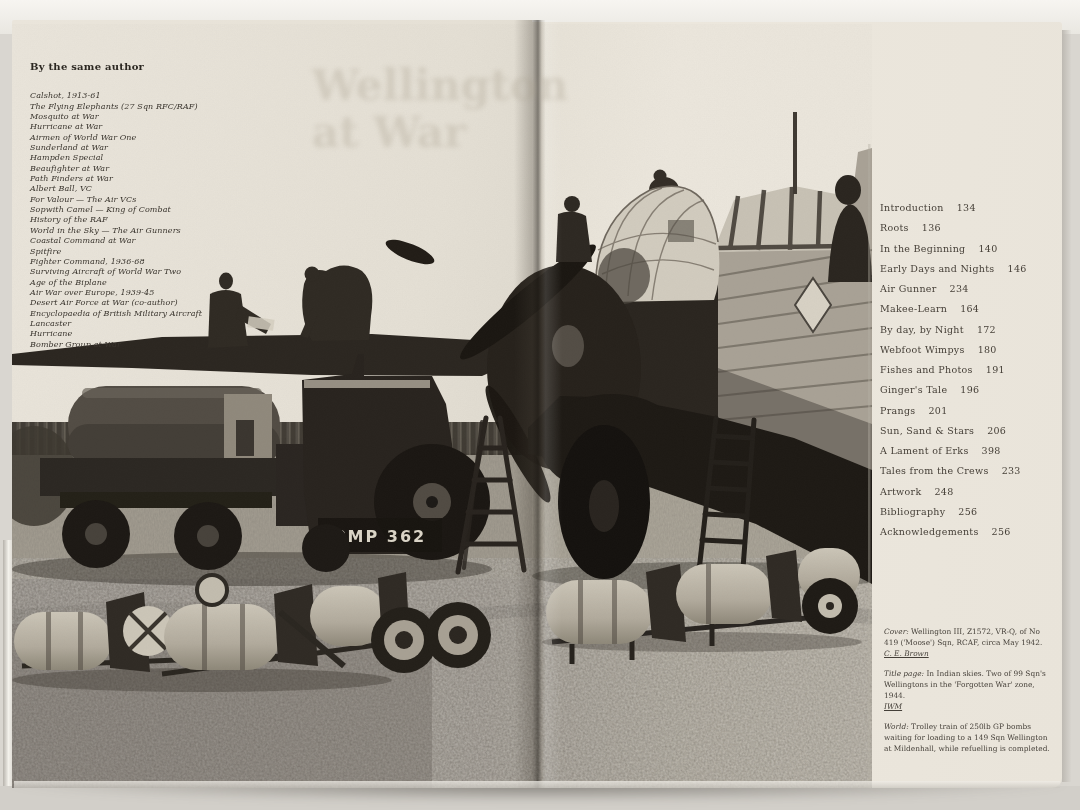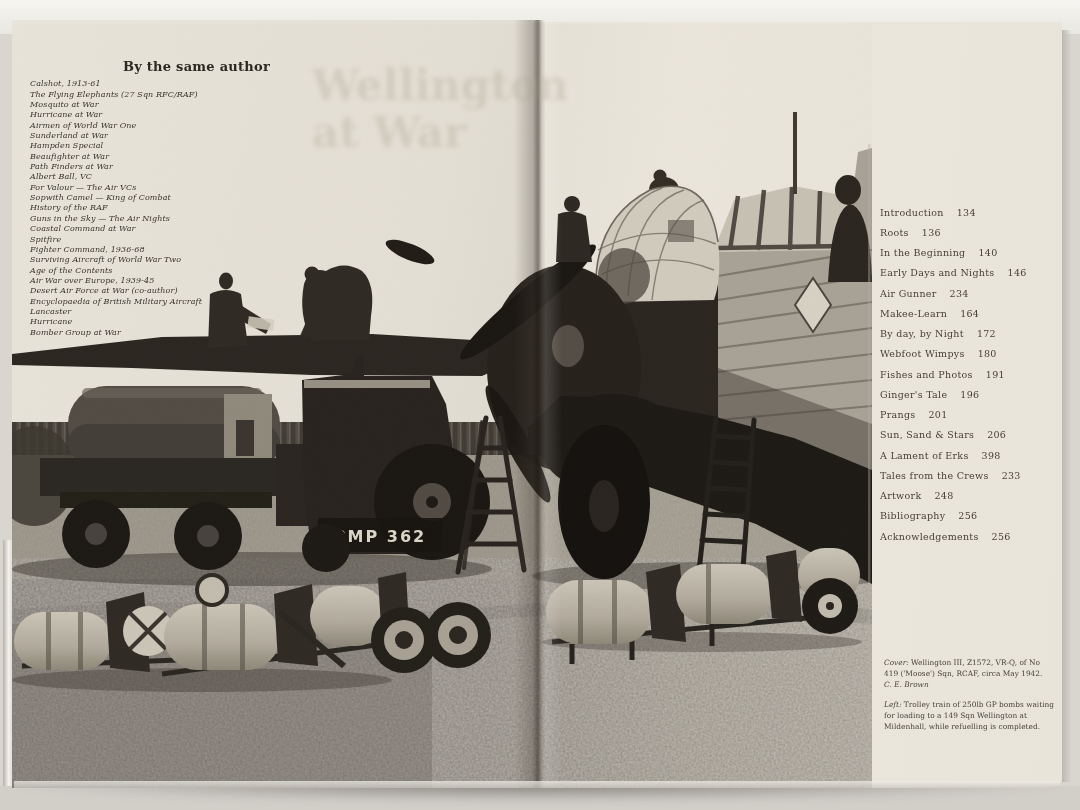--- a/index.html
+++ b/index.html
@@ -27,34 +27,34 @@
     background:linear-gradient(90deg,rgba(70,64,55,0) 0%,rgba(70,64,55,0.30) 38%,
       rgba(38,34,28,0.55) 50%,rgba(120,112,100,0.22) 58%,rgba(255,255,255,0.14) 66%,
       rgba(255,255,255,0) 100%);}
   .page-bottom-edge{position:absolute;left:14px;top:781px;width:1046px;height:7px;
     background:linear-gradient(#f0ede7,#c9c6bf);opacity:.75;}
   .ghost-title{position:absolute;left:312px;top:62px;width:258px;
     font-weight:bold;font-size:42px;line-height:47px;color:#a89f8d;
     opacity:.3;filter:blur(2.5px);}
   .author-block{position:absolute;left:30px;top:62px;width:240px;
     font-style:italic;font-size:8px;line-height:10.35px;letter-spacing:.1px;color:#39342d;}
-  .author-heading{font-style:normal;font-weight:bold;font-size:13px;
-    letter-spacing:.25px;color:#2b2721;margin-bottom:7px;text-align:right;}
+  .author-heading{font-style:normal;font-weight:bold;font-size:10px;
+    letter-spacing:.25px;color:#2b2721;margin-bottom:19px;}
   .book-line{white-space:nowrap;}
   .contents-title{position:absolute;left:877px;top:59px;
     font-weight:bold;font-size:33px;letter-spacing:-1px;color:#211d18;}
   .toc{position:absolute;left:880px;top:202px;}
-  .toc-row{height:20.25px;display:flex;align-items:center;
+  .toc-row{height:20.25px;display:flex;align-items:flex-start;
     font-size:9.5px;letter-spacing:.3px;color:#453f37;}
   .toc-page{margin-left:13px;}
-  .captions{position:absolute;left:884px;top:657px;width:172px;
+  .captions{position:absolute;left:884px;top:626px;width:172px;
     font-size:7.4px;line-height:11px;color:#443f38;}
   .caption{margin:0 0 9px 0;}
   .cap-lead{font-style:italic;}
-  .cap-credit{font-style:italic;display:block;}
+  .cap-credit{font-style:italic;display:block;text-decoration:underline;}
 </style>
 </head>
 <body>
 
 <div class="scene">
 
   <div class="backdrop-top"></div>
   <div class="backdrop-bottom"></div>
   <div class="book-shadow"></div>
   <div class="under-pages"></div>
@@ -256,26 +256,26 @@
         <div class="book-line">Hurricane at War</div>
         <div class="book-line">Airmen of World War One</div>
         <div class="book-line">Sunderland at War</div>
         <div class="book-line">Hampden Special</div>
         <div class="book-line">Beaufighter at War</div>
         <div class="book-line">Path Finders at War</div>
         <div class="book-line">Albert Ball, VC</div>
         <div class="book-line">For Valour — The Air VCs</div>
         <div class="book-line">Sopwith Camel — King of Combat</div>
         <div class="book-line">History of the RAF</div>
-        <div class="book-line">Guns in the Sky — The Air Nights</div>
+        <div class="book-line">World in the Sky — The Air Gunners</div>
         <div class="book-line">Coastal Command at War</div>
         <div class="book-line">Spitfire</div>
         <div class="book-line">Fighter Command, 1936-68</div>
         <div class="book-line">Surviving Aircraft of World War Two</div>
-        <div class="book-line">Age of the Contents</div>
+        <div class="book-line">Age of the Biplane</div>
         <div class="book-line">Air War over Europe, 1939-45</div>
         <div class="book-line">Desert Air Force at War (co-author)</div>
         <div class="book-line">Encyclopaedia of British Military Aircraft</div>
         <div class="book-line">Lancaster</div>
         <div class="book-line">Hurricane</div>
         <div class="book-line">Bomber Group at War</div>
       </div>
   </div>
 
 
@@ -351,18 +351,22 @@
     </div>
     </div>
 
   <div class="captions">
 
   <p class="caption">
       <span class="cap-lead">Cover:</span><span> Wellington III, Z1572, VR-Q, of No 419 ('Moose') Sqn, RCAF, circa May 1942.</span>
       <span class="cap-credit">C. E. Brown</span>
     </p>
       <p class="caption">
-      <span class="cap-lead">Left:</span><span> Trolley train of 250lb GP bombs waiting for loading to a 149 Sqn Wellington at Mildenhall, while refuelling is completed.</span>
+      <span class="cap-lead">Title page:</span><span> In Indian skies. Two of 99 Sqn's Wellingtons in the 'Forgotten War' zone, 1944.</span>
+      <span class="cap-credit">IWM</span>
+    </p>
+      <p class="caption">
+      <span class="cap-lead">World:</span><span> Trolley train of 250lb GP bombs waiting for loading to a 149 Sqn Wellington at Mildenhall, while refuelling is completed.</span>
       <span class="cap-credit"></span>
     </p>
     </div>
 
 </div>
 
 </body></html>

